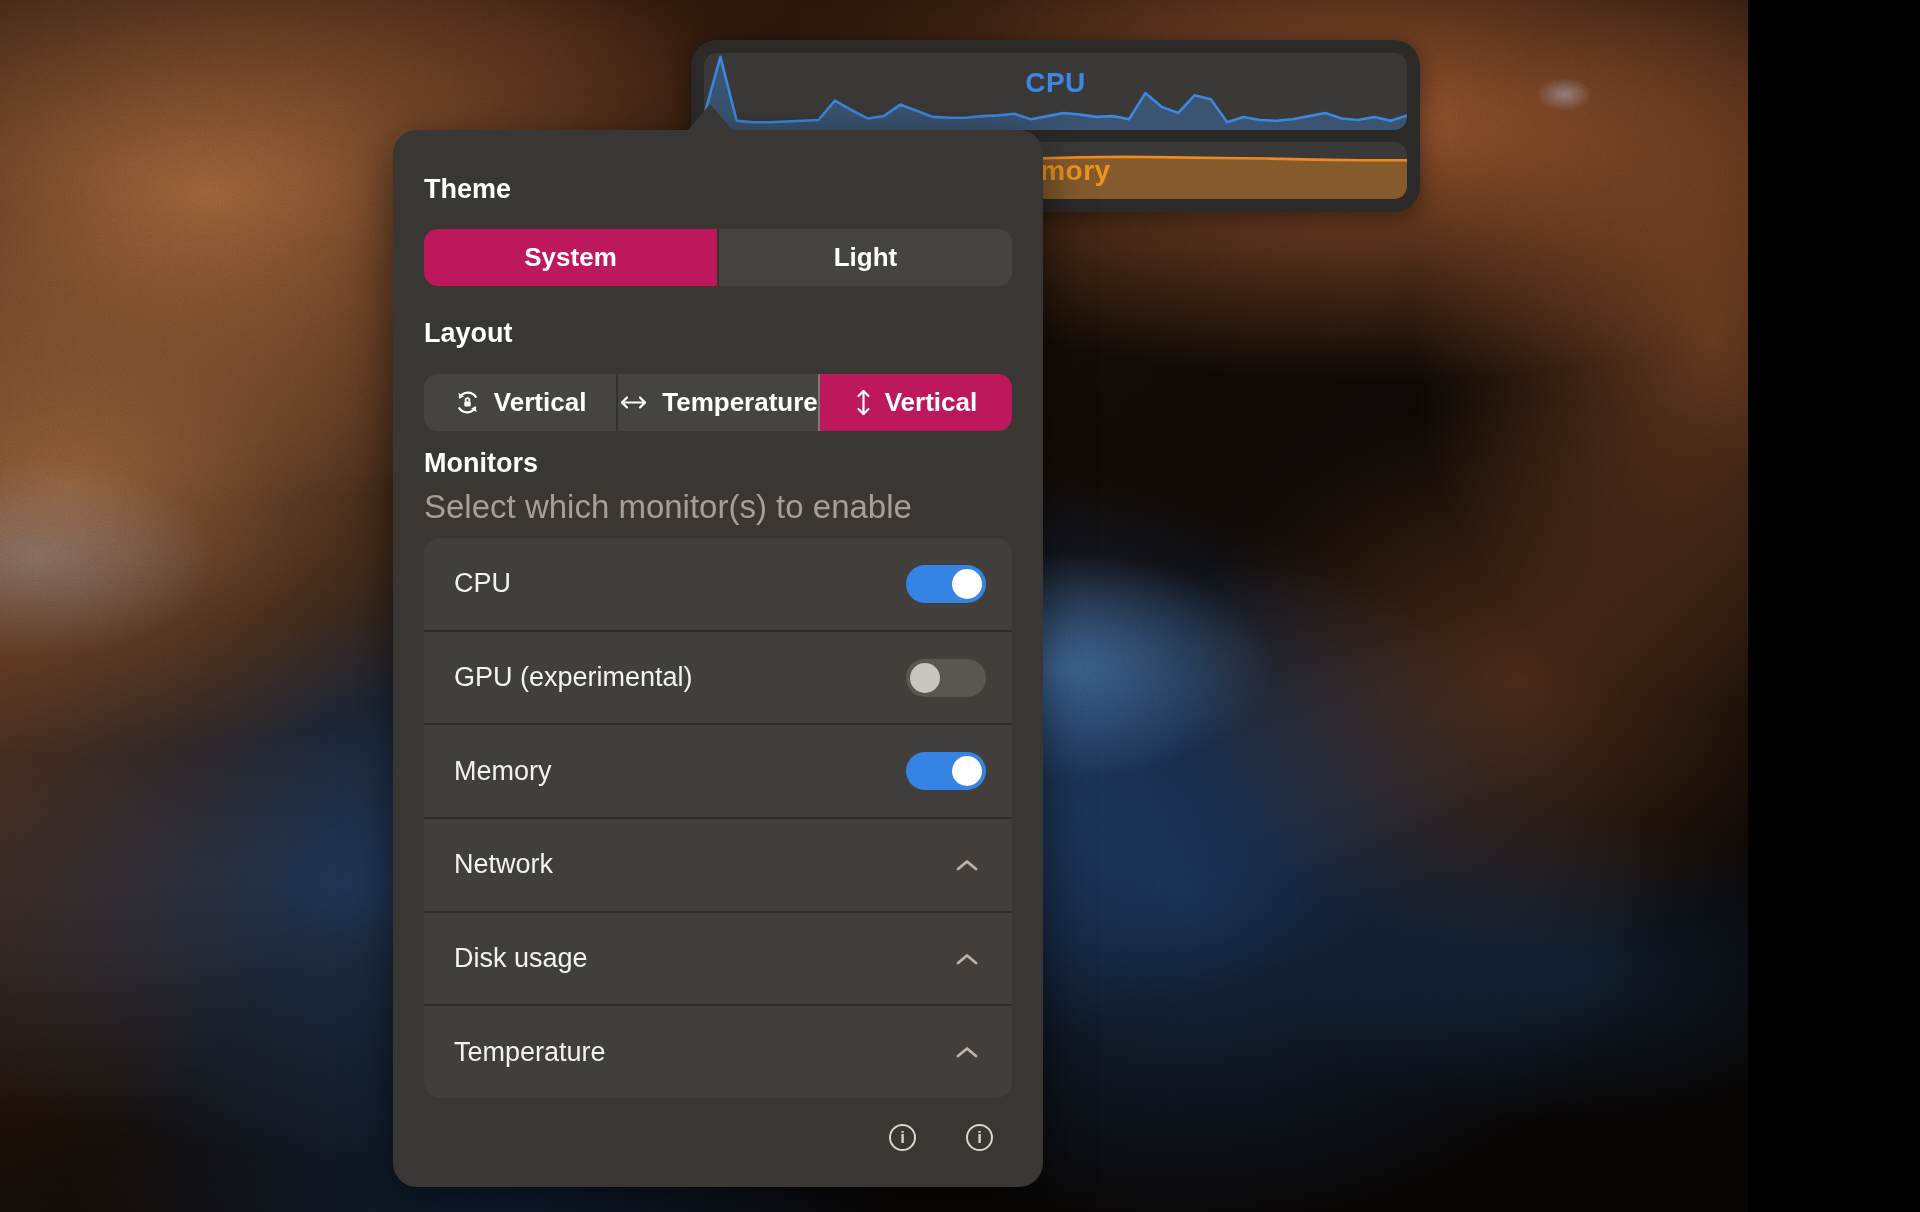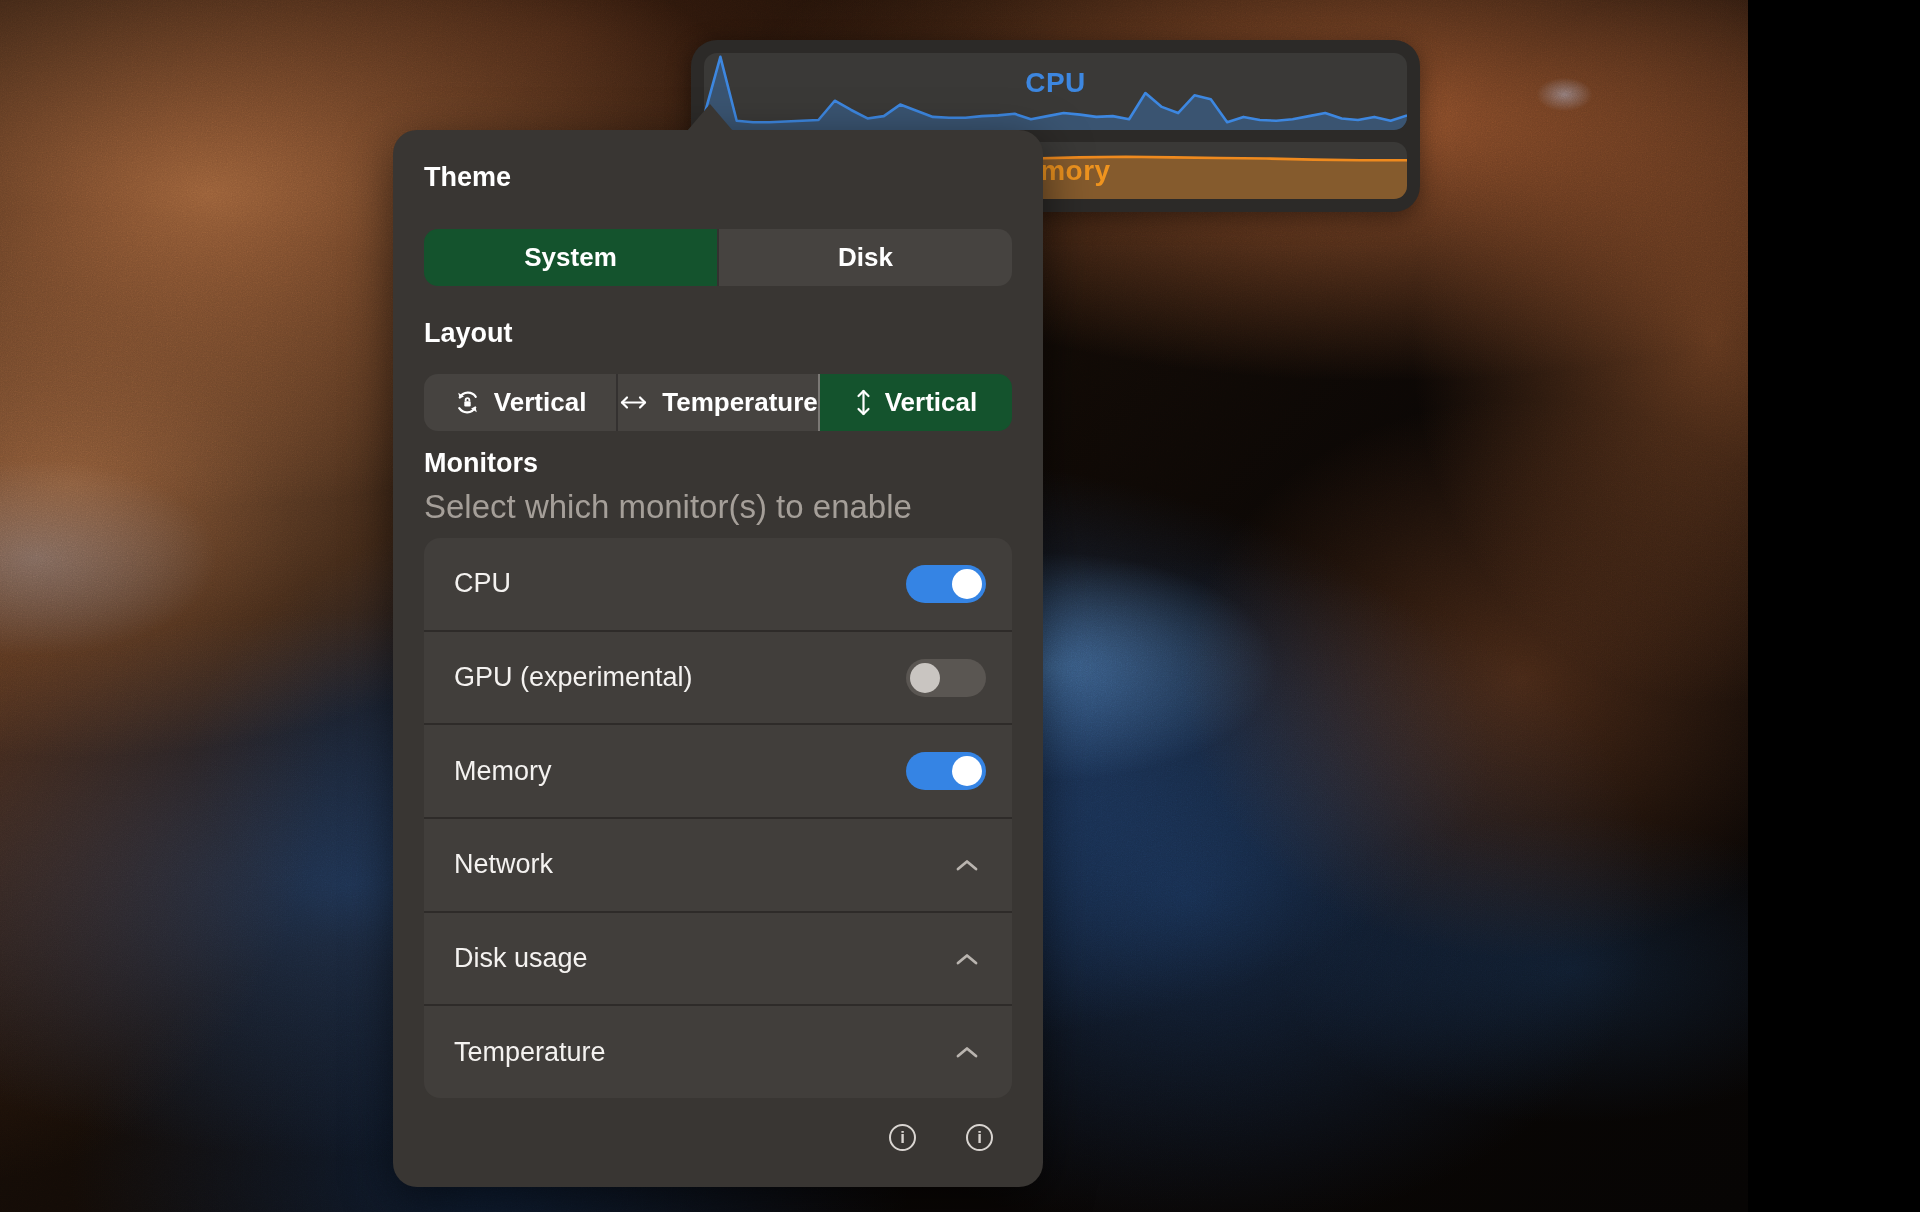--- a/index.html
+++ b/index.html
@@ -58,21 +58,21 @@
   .section-subtitle{position:absolute;left:31px;font-size:33px;color:#a59f99;}
   .segbar{
     position:absolute;left:31px;width:588px;height:57px;border-radius:14px;
     overflow:hidden;display:flex;
   }
   .segment{
     flex:1;display:flex;align-items:center;justify-content:center;gap:13px;
     background:#464340;color:#fff;font-size:26px;font-weight:bold;cursor:default;
   }
   .segment + .segment{border-left:2px solid #343130;}
-  .segment.selected{background:#14532d;border-left-color:#7b7875;}
+  .segment.selected{background:#be185d;border-left-color:#7b7875;}
   .seg-icon{display:flex;align-items:center;}
   
   .card{
     position:absolute;left:31px;top:408px;width:588px;height:560px;
     background:#413e3b;border-radius:16px;overflow:hidden;
     display:flex;flex-direction:column;
   }
   .row{
     flex:1;display:flex;align-items:center;justify-content:space-between;
     padding:0 26px 0 30px;
@@ -122,27 +122,27 @@
           <polygon points="0.00,33.00 6.67,33.00 13.33,32.00 20.00,31.00 26.67,32.00 33.33,32.00 40.00,31.00 46.67,29.00 53.33,27.00 60.00,26.00 66.67,27.00 73.33,28.00 80.00,29.00 86.67,31.00 93.33,32.00 100.00,32.00 100,100 0,100" fill="rgba(238,138,30,0.42)"></polygon>
           <polyline points="0.00,33.00 6.67,33.00 13.33,32.00 20.00,31.00 26.67,32.00 33.33,32.00 40.00,31.00 46.67,29.00 53.33,27.00 60.00,26.00 66.67,27.00 73.33,28.00 80.00,29.00 86.67,31.00 93.33,32.00 100.00,32.00" fill="none" stroke="#ef8a1e" stroke-width="2.6" vector-effect="non-scaling-stroke" stroke-linejoin="round"></polyline>
         </svg>
       <div class="graph-label">Memory</div>
     </div>
   </div>
 
   <div class="popup">
     <div class="popup-arrow"></div>
 
-    <div class="section-title" style="top:32px;">Theme</div>
+    <div class="section-title" style="top:44px;">Theme</div>
     <div class="segbar" style="top:99px;">
       <div class="segment selected">
         <span>System</span>
       </div>
       <div class="segment">
-        <span>Disk</span>
+        <span>Light</span>
       </div>
     </div>
 
     <div class="section-title" style="top:188px;">Layout</div>
     <div class="segbar" style="top:244px;">
       <div class="segment">
         <span class="seg-icon">
           <svg width="27" height="27" viewBox="0 0 16 16">
             <g stroke="#ffffff" stroke-width="1.3" fill="none" stroke-linecap="round">
               <path d="M12.9 4.6 A5.6 5.6 0 0 0 3.4 5.0"></path>

